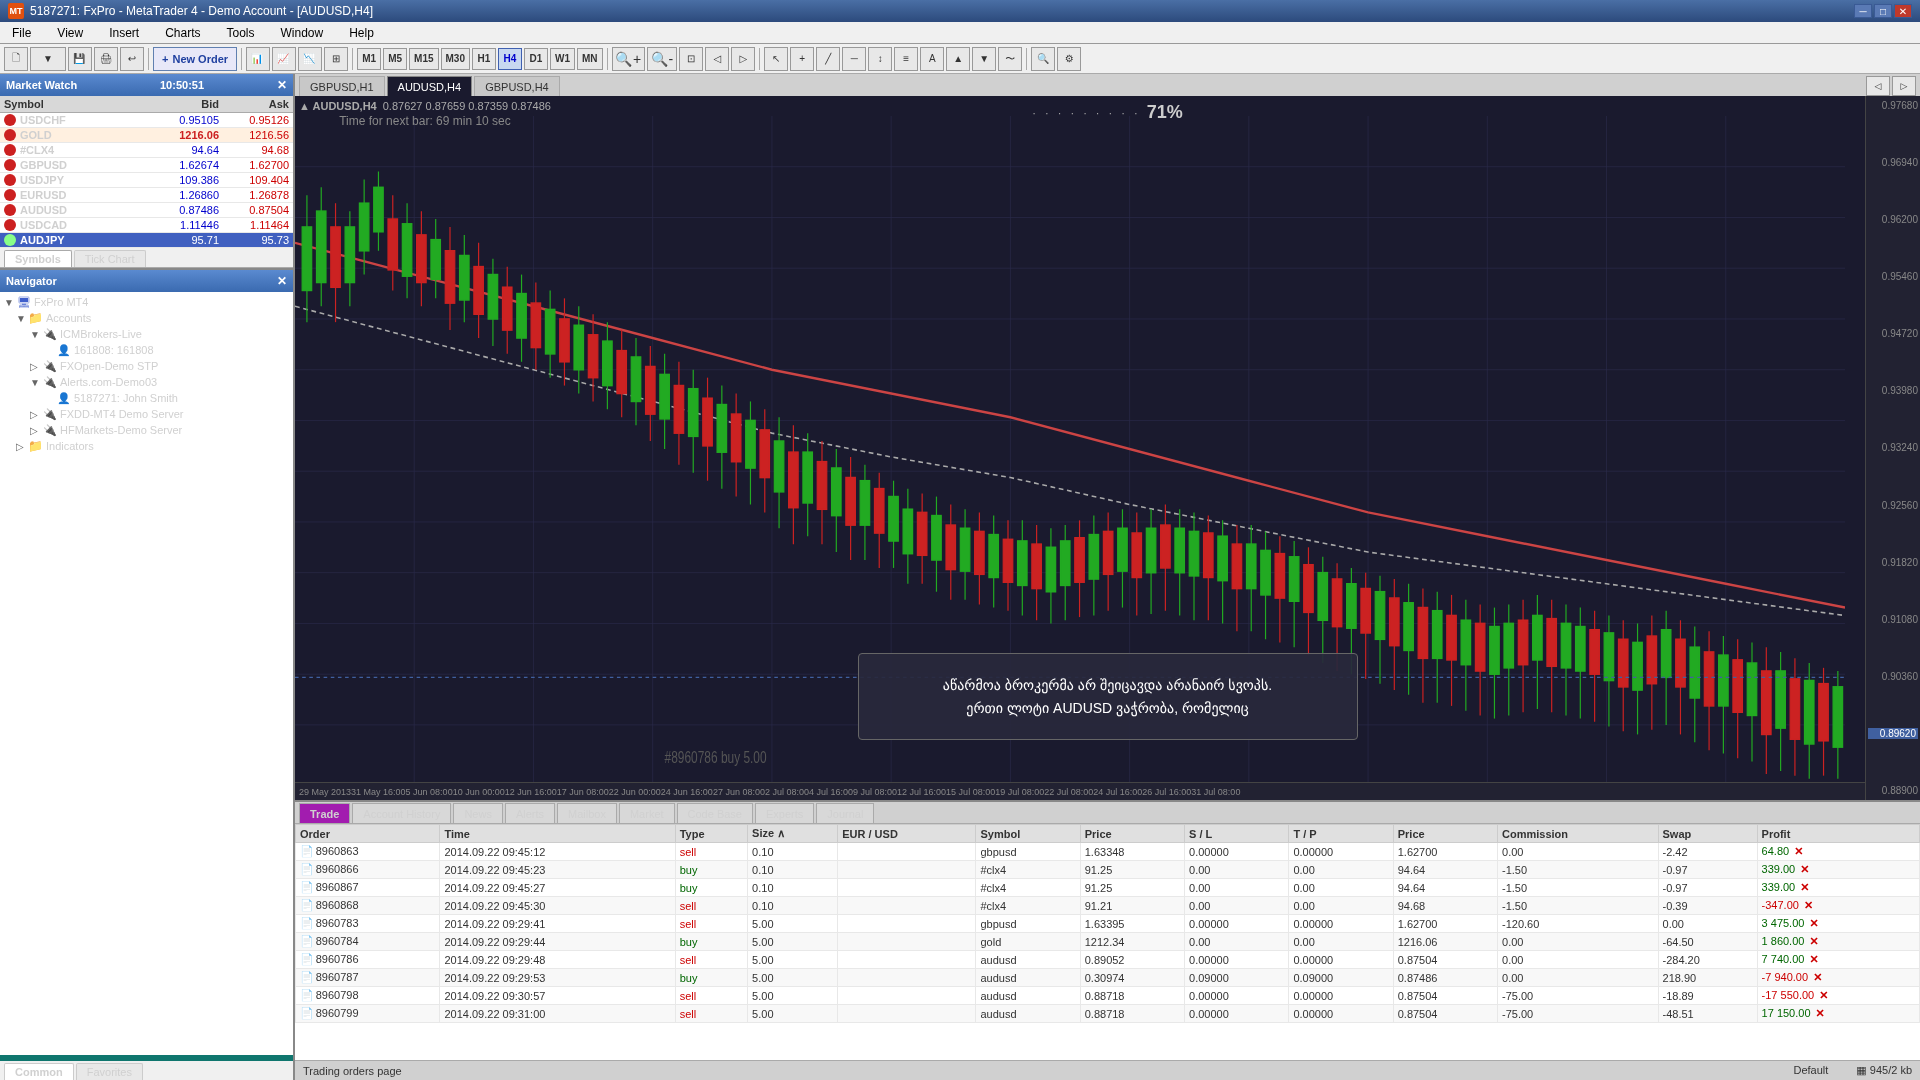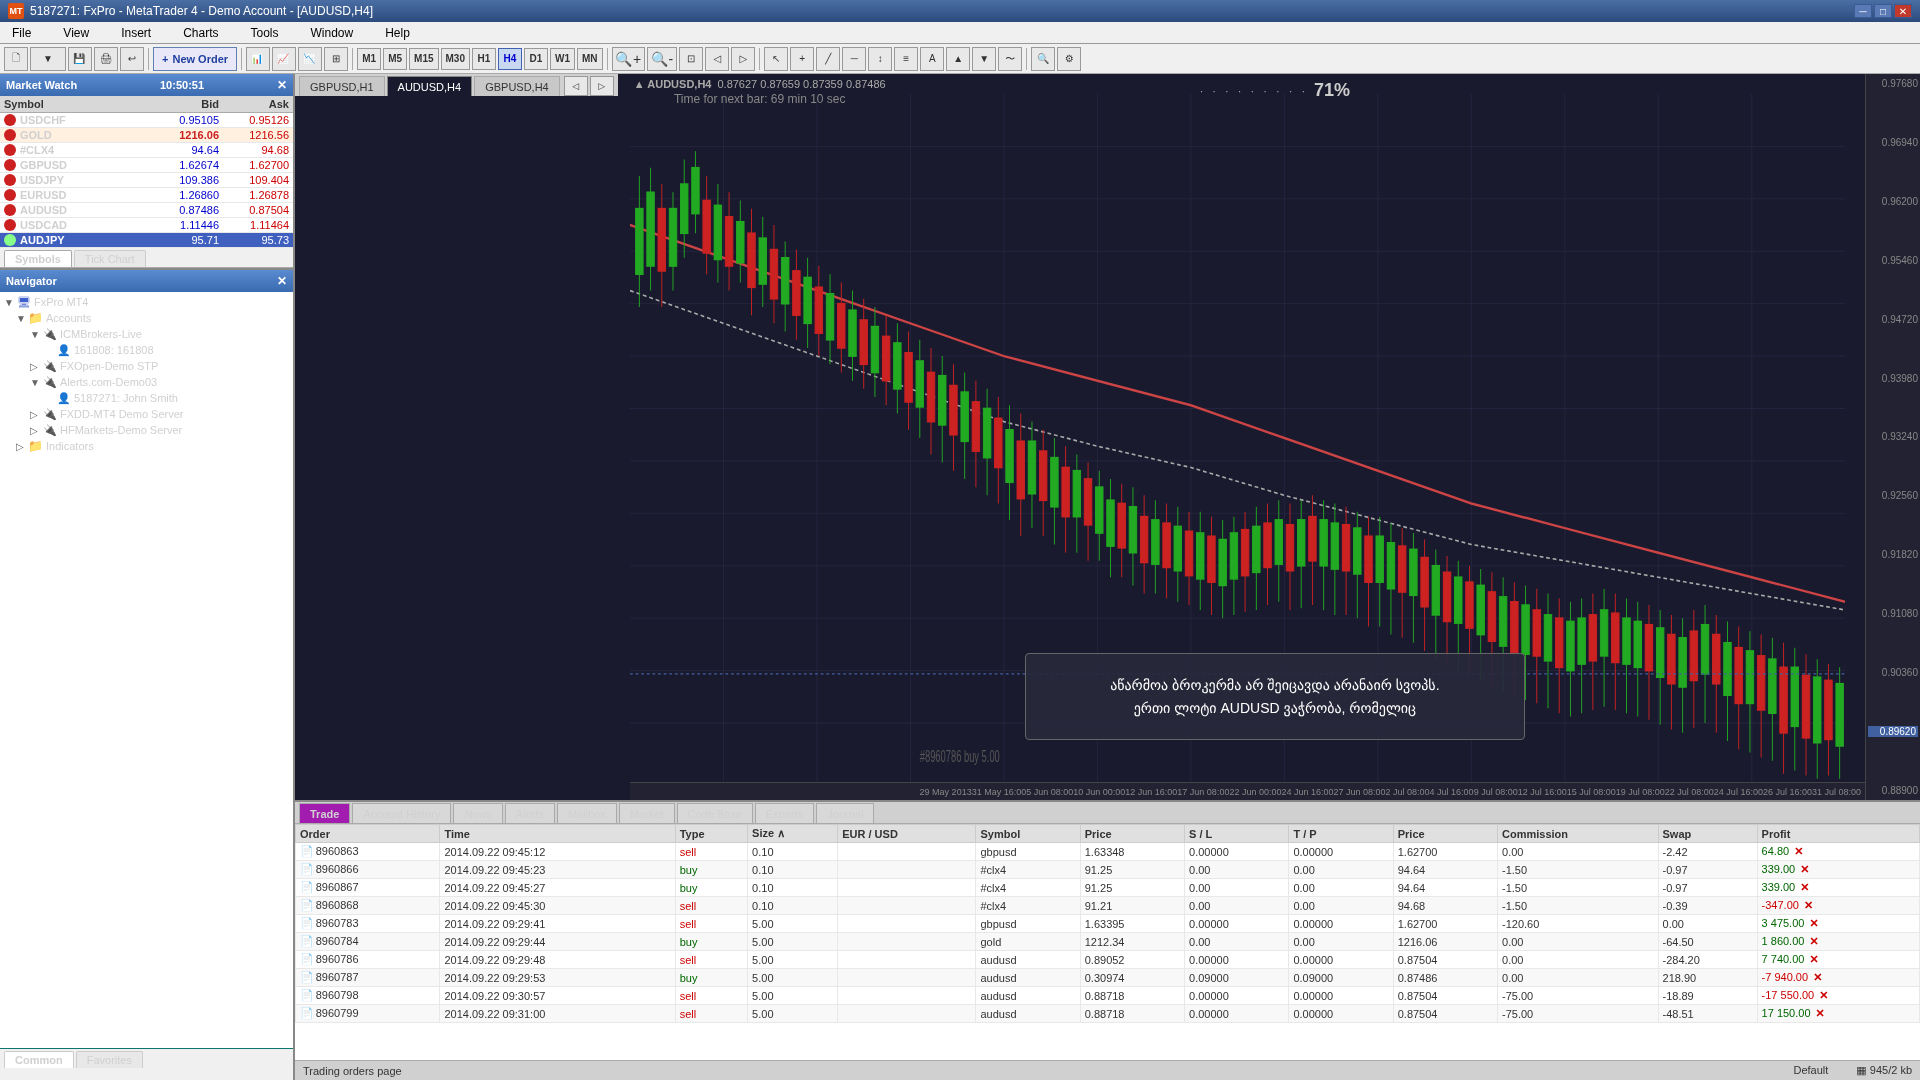--- a/index.html
+++ b/index.html
@@ -13,21 +13,21 @@
     }
     .title-bar-left { display: flex; align-items: center; gap: 6px; }
     .title-bar-icon { width: 16px; height: 16px; background: #e05010; border-radius: 2px; font-size: 9px; display: flex; align-items: center; justify-content: center; color: #fff; font-weight: bold; }
     .title-bar-controls { display: flex; gap: 2px; }
     .tb-btn { width: 18px; height: 14px; background: #5a7ab5; border: 1px solid #3a5a95; display: flex; align-items: center; justify-content: center; font-size: 10px; color: #fff; cursor: pointer; }
     .tb-btn.close { background: #c0392b; }
 
     
     .menu-bar {
       height: 22px; background: #f0f0f0; display: flex; align-items: center;
-      border-bottom: 1px solid #999; padding: 0 4px; gap: 16px;
+      border-bottom: 1px solid #999; padding: 0 4px; gap: 10px;
     }
     .menu-item { padding: 2px 8px; font-size: 12px; color: #000; cursor: pointer; white-space: nowrap; }
 
     
     .toolbar {
       height: 30px; background: #f0f0f0; display: flex; align-items: center;
       border-bottom: 1px solid #aaa; padding: 0 4px; gap: 2px; flex-wrap: nowrap;
     }
     .tool-btn {
       height: 24px; min-width: 24px; background: #e8e8e8; border: 1px solid #999;
@@ -108,27 +108,27 @@
       cursor: pointer; white-space: nowrap;
     }
     .nav-expand { width: 12px; font-size: 10px; color: #666; flex-shrink: 0; }
     .nav-icon { width: 16px; height: 14px; margin-right: 2px; display: flex; align-items: center; justify-content: center; flex-shrink: 0; }
     .nav-label { flex: 1; }
     .folder-icon { color: #e0a020; font-size: 12px; }
     .indent-1 { padding-left: 14px; }
     .indent-2 { padding-left: 28px; }
     .indent-3 { padding-left: 42px; }
 
-    .nav-tabs { display: flex; border-top: 1px solid #0f766e; background: #f0f0f0; padding: 2px 4px 12px; }
+    .nav-tabs { display: flex; border-top: 6px solid #0f766e; background: #f0f0f0; padding: 2px 4px 0; }
     .nav-tab { padding: 2px 10px; font-size: 11px; cursor: pointer; border: 1px solid #ccc; border-bottom: none; background: #e8e8e8; margin-right: 2px; border-radius: 2px 2px 0 0; }
     .nav-tab.active { background: #fff; font-weight: bold; }
 
     
     .chart-area {
-      flex: 1; display: flex; background: #1a1a2e; position: relative; gap: 12px;
+      flex: 1; display: flex; flex-direction: column; background: #1a1a2e; position: relative;
     }
 
     
     .chart-tabs {
       height: 22px; background: #d0d0d0; display: flex; align-items: flex-end; padding: 0 4px; gap: 2px;
     }
     .chart-tab {
       height: 20px; padding: 0 10px; font-size: 11px; cursor: pointer;
       border: 1px solid #aaa; border-bottom: none; background: #d8d8d8;
       display: flex; align-items: center; white-space: nowrap;
@@ -151,21 +151,21 @@
       flex-direction: column; justify-content: space-between; padding: 4px 2px;
     }
     .price-label { font-size: 10px; color: #888; text-align: right; }
     .price-label.current { color: #fff; background: #4060a0; padding: 0 2px; }
 
     
     .time-scale {
       height: 18px; background: #222232; border-top: 1px solid #444;
       display: flex; align-items: center; padding: 0 4px; overflow: hidden;
     }
-    .time-labels { display: flex; width: 100%; justify-content: flex-end; }
+    .time-labels { display: flex; width: 100%; justify-content: flex-start; }
     .time-label { font-size: 9px; color: #888; }
 
     
     .chart-svg { position: absolute; top: 20px; left: 0; right: 55px; bottom: 20px; }
 
     
     .bottom-panel {
       height: 280px; background: #fff; border-top: 2px solid #888;
       display: flex; flex-direction: column;
     }

